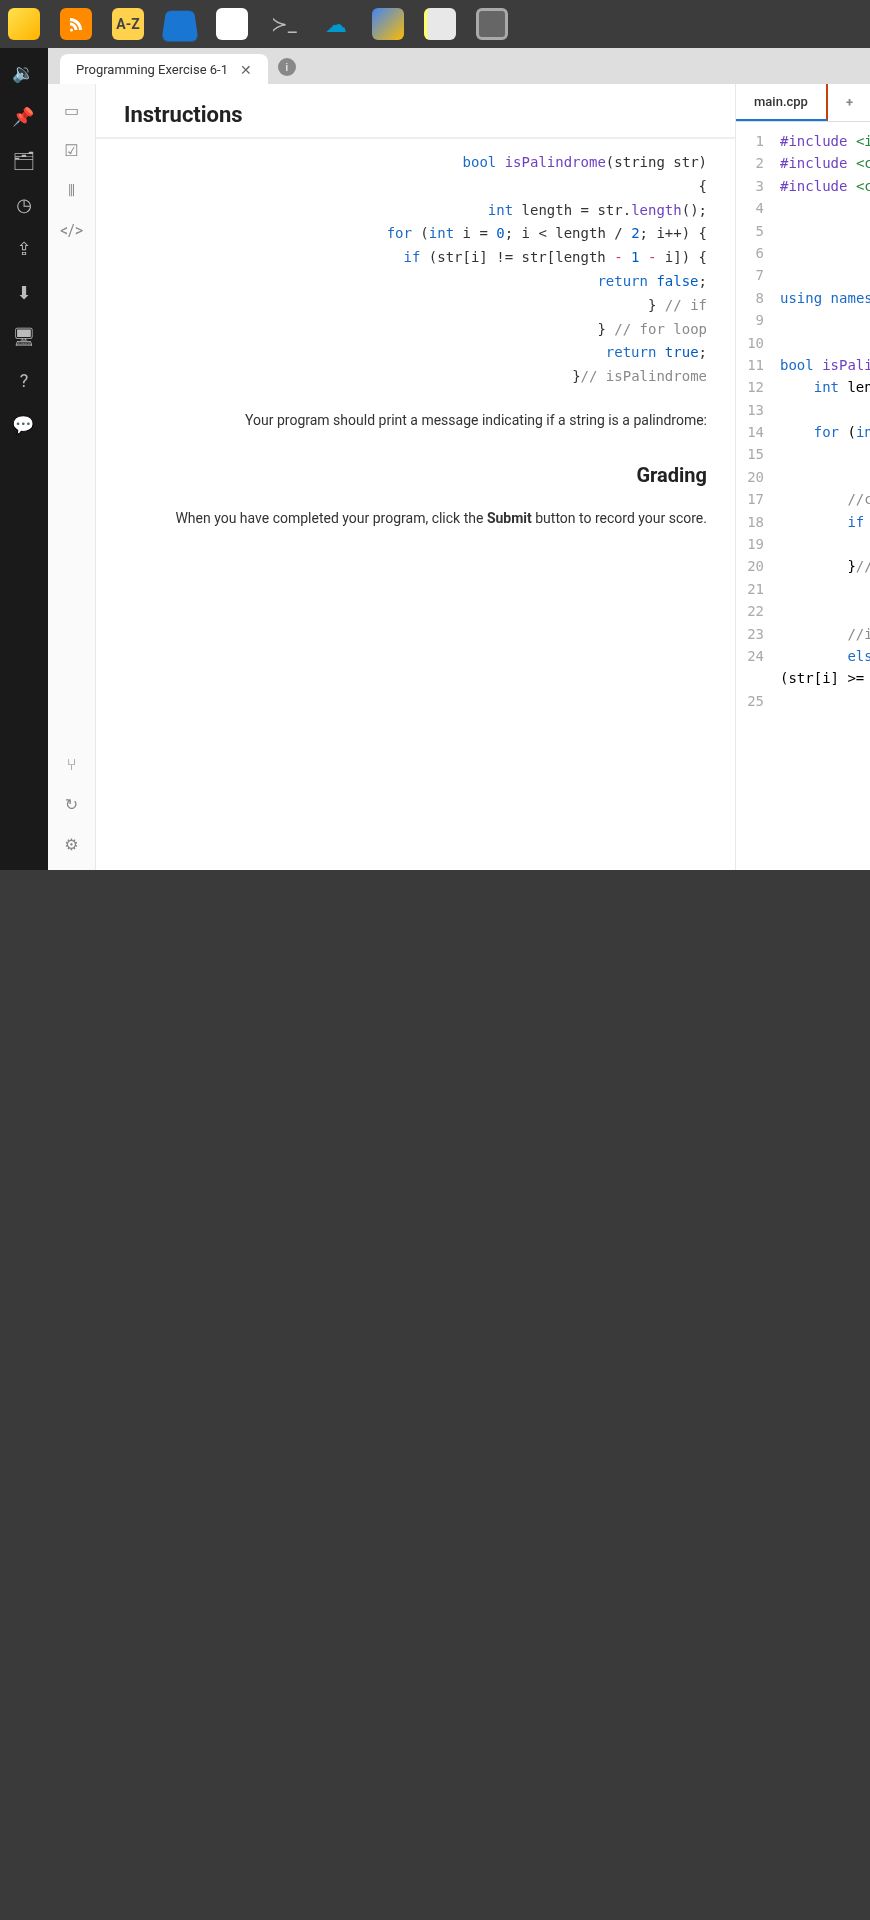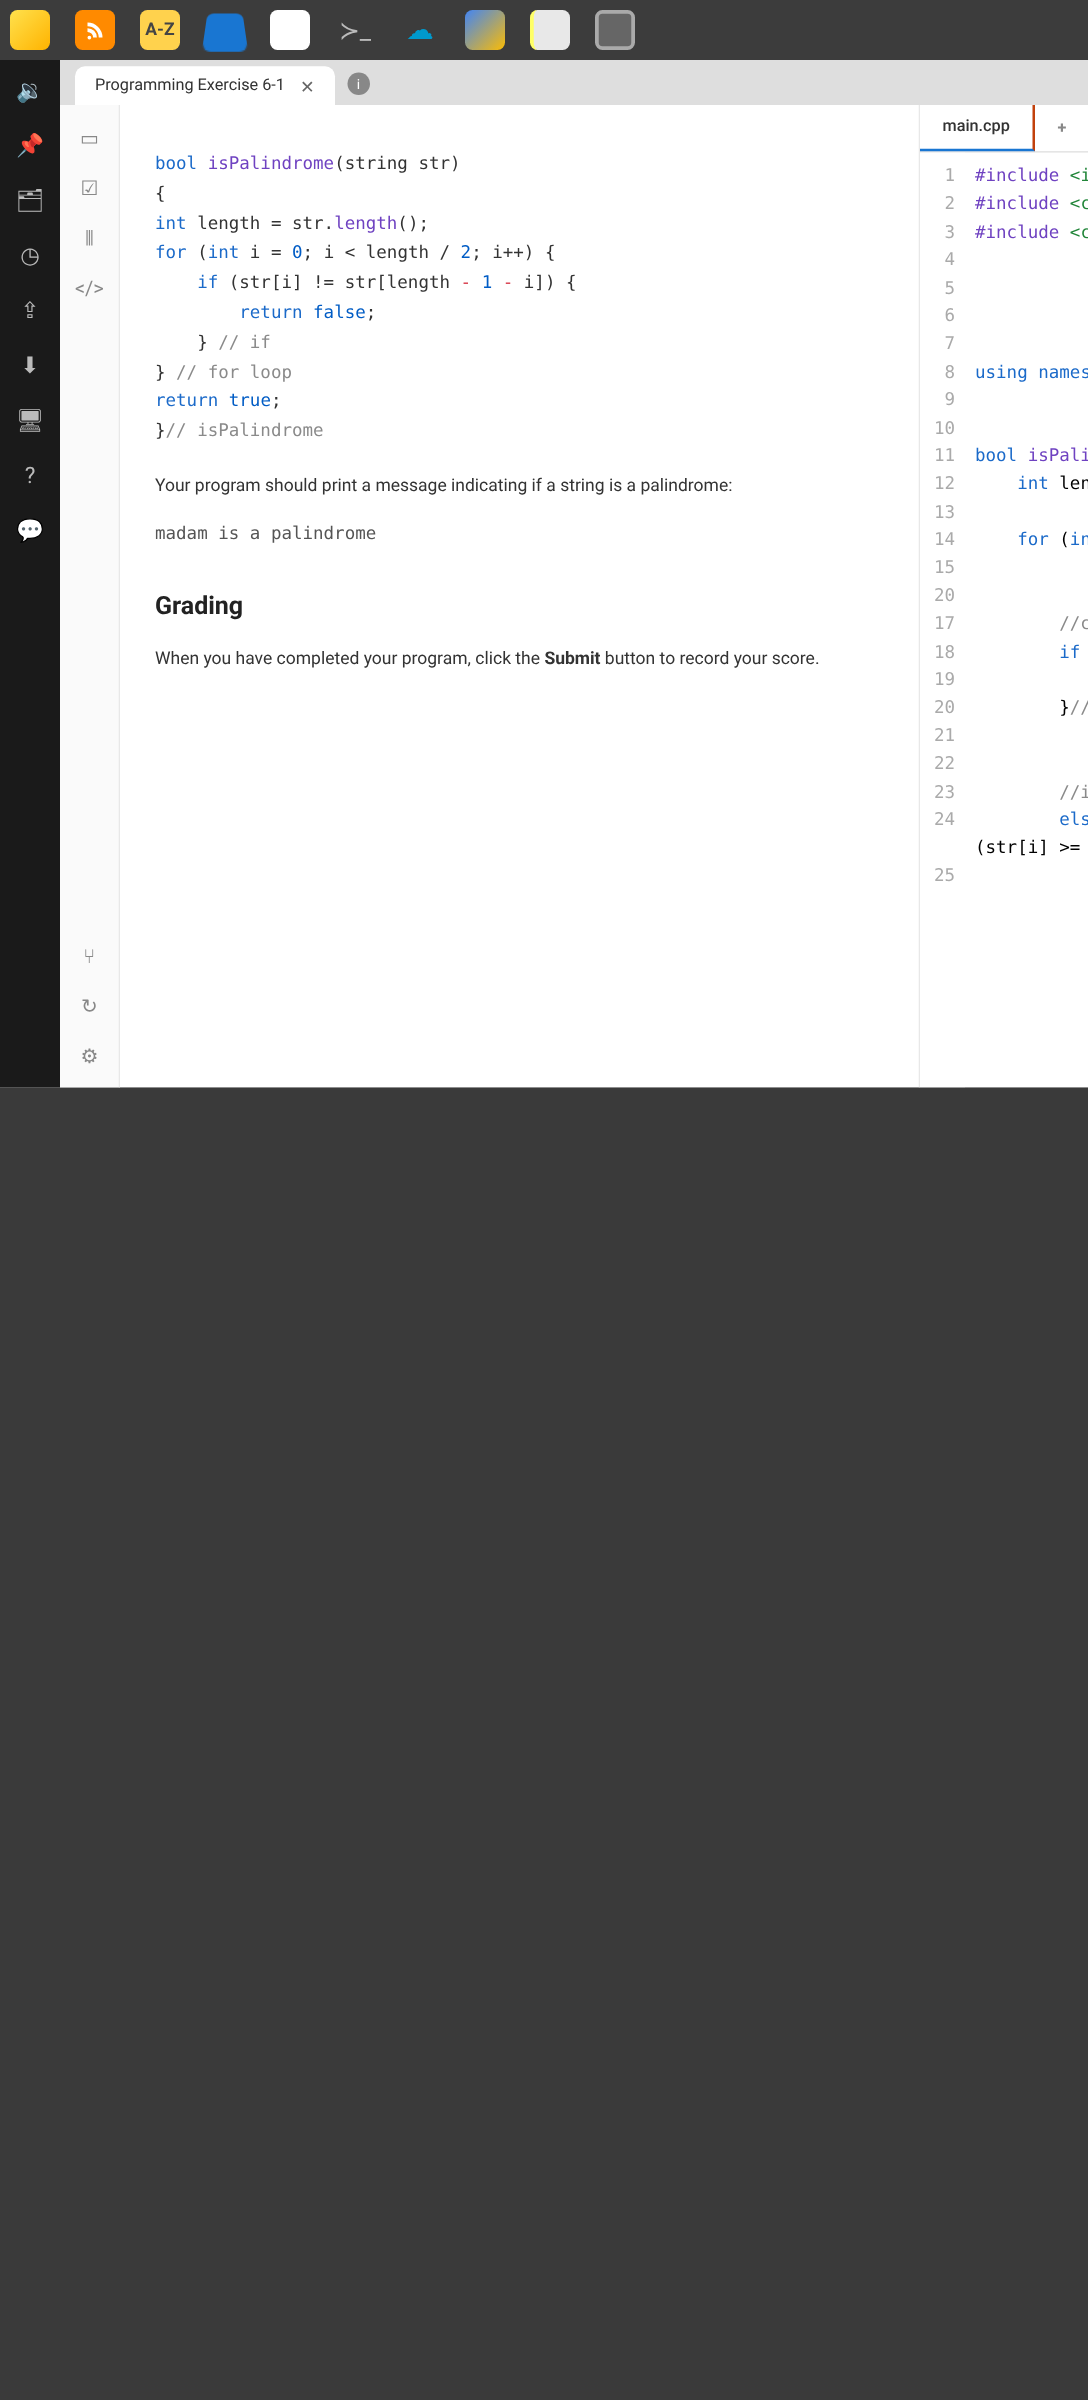--- a/index.html
+++ b/index.html
@@ -23,21 +23,21 @@
 .tab-strip { height: 36px; background: #dedede; display: flex; align-items: flex-end; padding: 0 12px; }
 .tab-strip .tab { background: #fff; padding: 8px 16px 6px; font-size: 13px; color: #333; border-radius: 8px 8px 0 0; display: flex; align-items: flex-start; gap: 12px; }
 .tab .x { color: #666; font-size: 14px; }
 .tab-strip .info-dot { width: 18px; height: 18px; background: #888; border-radius: 50%; margin-left: 10px; margin-bottom: 8px; display:flex;align-items:center;justify-content:center;color:#fff;font-size:11px; }
 .content { flex: 1; display: flex; }
 .nav-rail { width: 48px; background: #fafafa; border-right: 1px solid #e8e8e8; display: flex; flex-direction: column; align-items: center; padding: 16px 0; gap: 20px; justify-content: space-between; }
 .nav-top, .nav-bot { display: flex; flex-direction: column; gap: 20px; align-items: center; }
 .nav-rail .nav-ic { width: 20px; height: 20px; color: #888; font-size: 16px; display:flex;align-items:center;justify-content:center; }
 .instructions { width: 640px; border-right: 1px solid #e8e8e8; display: flex; flex-direction: column; overflow: hidden; }
 .instructions-header { padding: 18px 28px 10px; font-size: 22px; font-weight: 700; color: #222; border-bottom: 2px solid #eee; }
-.instructions-body { flex: 1; overflow: auto; padding: 28px 28px; font-size: 14px; color: #333; line-height: 1.6; }
+.instructions-body { flex: 1; overflow: auto; padding: 4px 28px; font-size: 14px; color: #333; line-height: 1.6; text-align: right; }
 .instructions-body pre { font-family: Menlo, Consolas, monospace; font-size: 14px; line-height: 1.7; margin: 8px 0 20px; white-space: pre; }
 .instructions-body p { margin: 16px 0; }
 .instructions-body h3 { font-size: 20px; font-weight: 700; margin: 28px 0 8px; color: #222; }
 .mono { font-family: Menlo, Consolas, monospace; }
 .kw { color: #1b6ac9; }
 .fn { color: #6f42c1; }
 .num { color: #005cc5; }
 .op { color: #d73a49; }
 .cmt { color: #8a8a8a; }
 .bool { color: #005cc5; }
@@ -106,33 +106,33 @@
           <div class="nav-ic">&lt;/&gt;</div>
         </div>
         <div class="nav-bot">
           <div class="nav-ic">⑂</div>
           <div class="nav-ic">↻</div>
           <div class="nav-ic">⚙</div>
         </div>
       </div>
 
       <div class="instructions">
+        <div class="instructions-header">Instructions</div>
         <div class="instructions-body">
 <pre class="mono"><span class="kw">bool</span> <span class="fn">isPalindrome</span>(string str)
 {
 <span class="kw">int</span> length = str.<span class="fn">length</span>();
 <span class="kw">for</span> (<span class="kw">int</span> i = <span class="num">0</span>; i &lt; length / <span class="num">2</span>; i++) {
     <span class="kw">if</span> (str[i] != str[length <span class="op">-</span> <span class="num">1</span> <span class="op">-</span> i]) {
         <span class="kw">return</span> <span class="bool">false</span>;
     } <span class="cmt">// if</span>
 } <span class="cmt">// for loop</span>
 <span class="kw">return</span> <span class="bool">true</span>;
 }<span class="cmt">// isPalindrome</span></pre>
           <p>Your program should print a message indicating if a string is a palindrome:</p>
-          <pre class="mono" style="color:#555;">madam is a palindrome</pre>
           <h3>Grading</h3>
           <p>
             <span>When you have completed your program, click the </span><strong>Submit</strong><span> button to record your score.</span>
           </p>
         </div>
       </div>
 
       <div class="editor">
         <div class="editor-split">
           <div style="flex:1;display:flex;flex-direction:column;">

